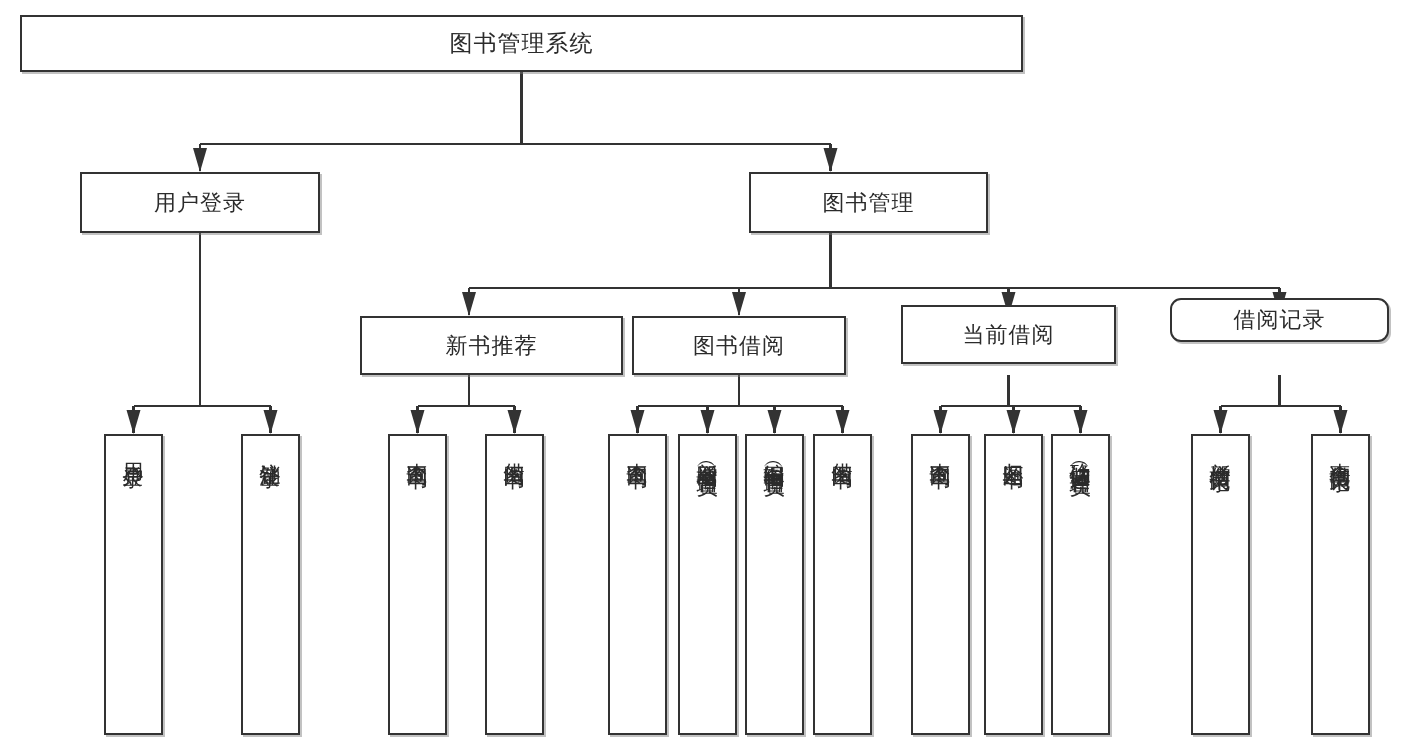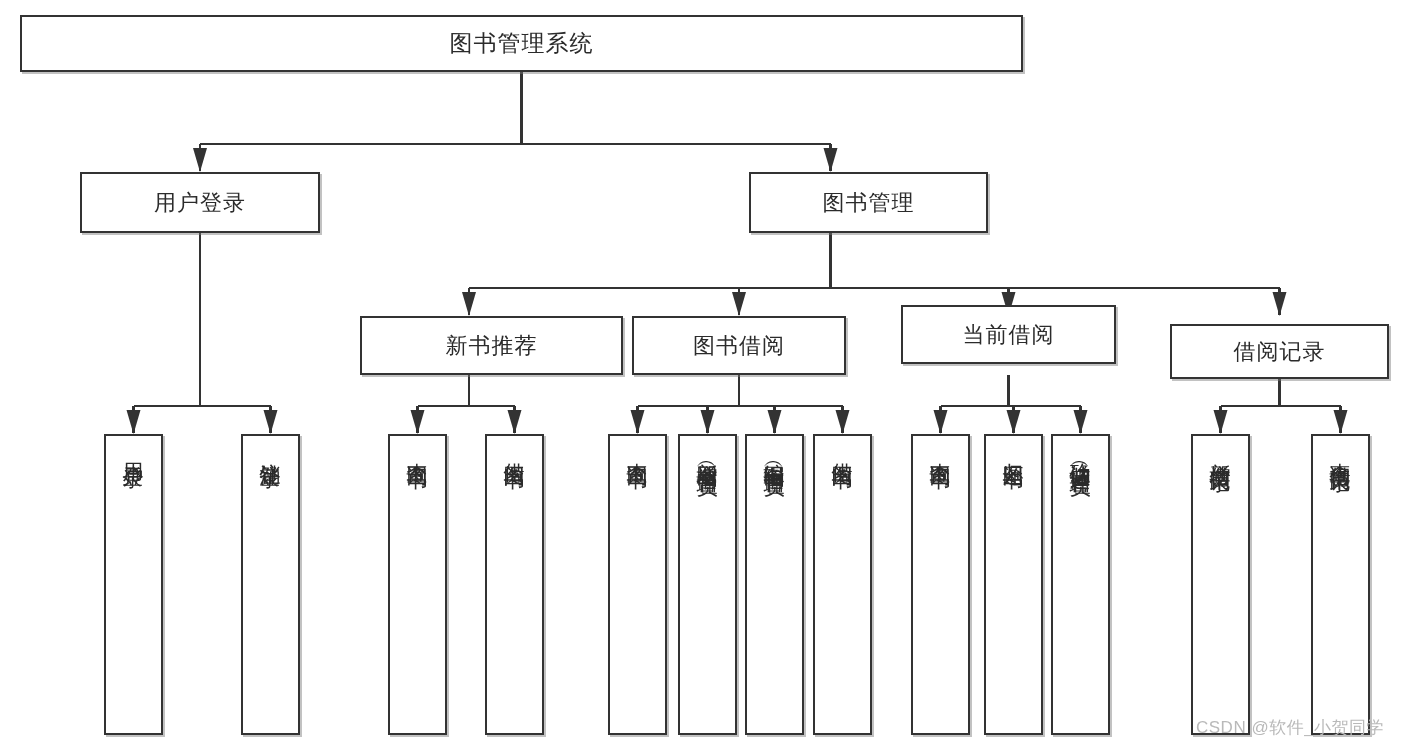--- a/index.html
+++ b/index.html
@@ -144,21 +144,21 @@
       </div>
       <div class="node h" style="left: 360px; top: 316px; width: 263px; height: 59px;">
         <span class="label">新书推荐</span>
       </div>
       <div class="node h" style="left: 632px; top: 316px; width: 214px; height: 59px;">
         <span class="label">图书借阅</span>
       </div>
       <div class="node h" style="left: 901px; top: 305px; width: 215px; height: 59px;">
         <span class="label">当前借阅</span>
       </div>
-      <div class="node h" style="left: 1170px; top: 324px; width: 219px; height: 55px;">
+      <div class="node h" style="left: 1170px; top: 298px; width: 219px; height: 44px; border-radius: 11px;">
         <span class="label">借阅记录</span>
       </div>
       <div class="node v" style="left: 104px; top: 434px; width: 59px; height: 301px;">
         <span class="label">用户登录</span>
       </div>
       <div class="node v" style="left: 241px; top: 434px; width: 59px; height: 301px;">
         <span class="label">注销登录</span>
       </div>
       <div class="node v" style="left: 388px; top: 434px; width: 59px; height: 301px;">
         <span class="label">查询图书</span>
@@ -187,14 +187,13 @@
       <div class="node v" style="left: 1051px; top: 434px; width: 59px; height: 301px;">
         <span class="label">确认归还（管理员）</span>
       </div>
       <div class="node v" style="left: 1191px; top: 434px; width: 59px; height: 301px;">
         <span class="label">新增借阅记录</span>
       </div>
       <div class="node v" style="left: 1311px; top: 434px; width: 59px; height: 301px;">
         <span class="label">查询借阅记录</span>
       </div>
     </div>
-  <div class="watermark" style="left: 1196px; top: 716px;">CSDN @软件_小贺同学</div>
 </div>
 
 </body></html>

